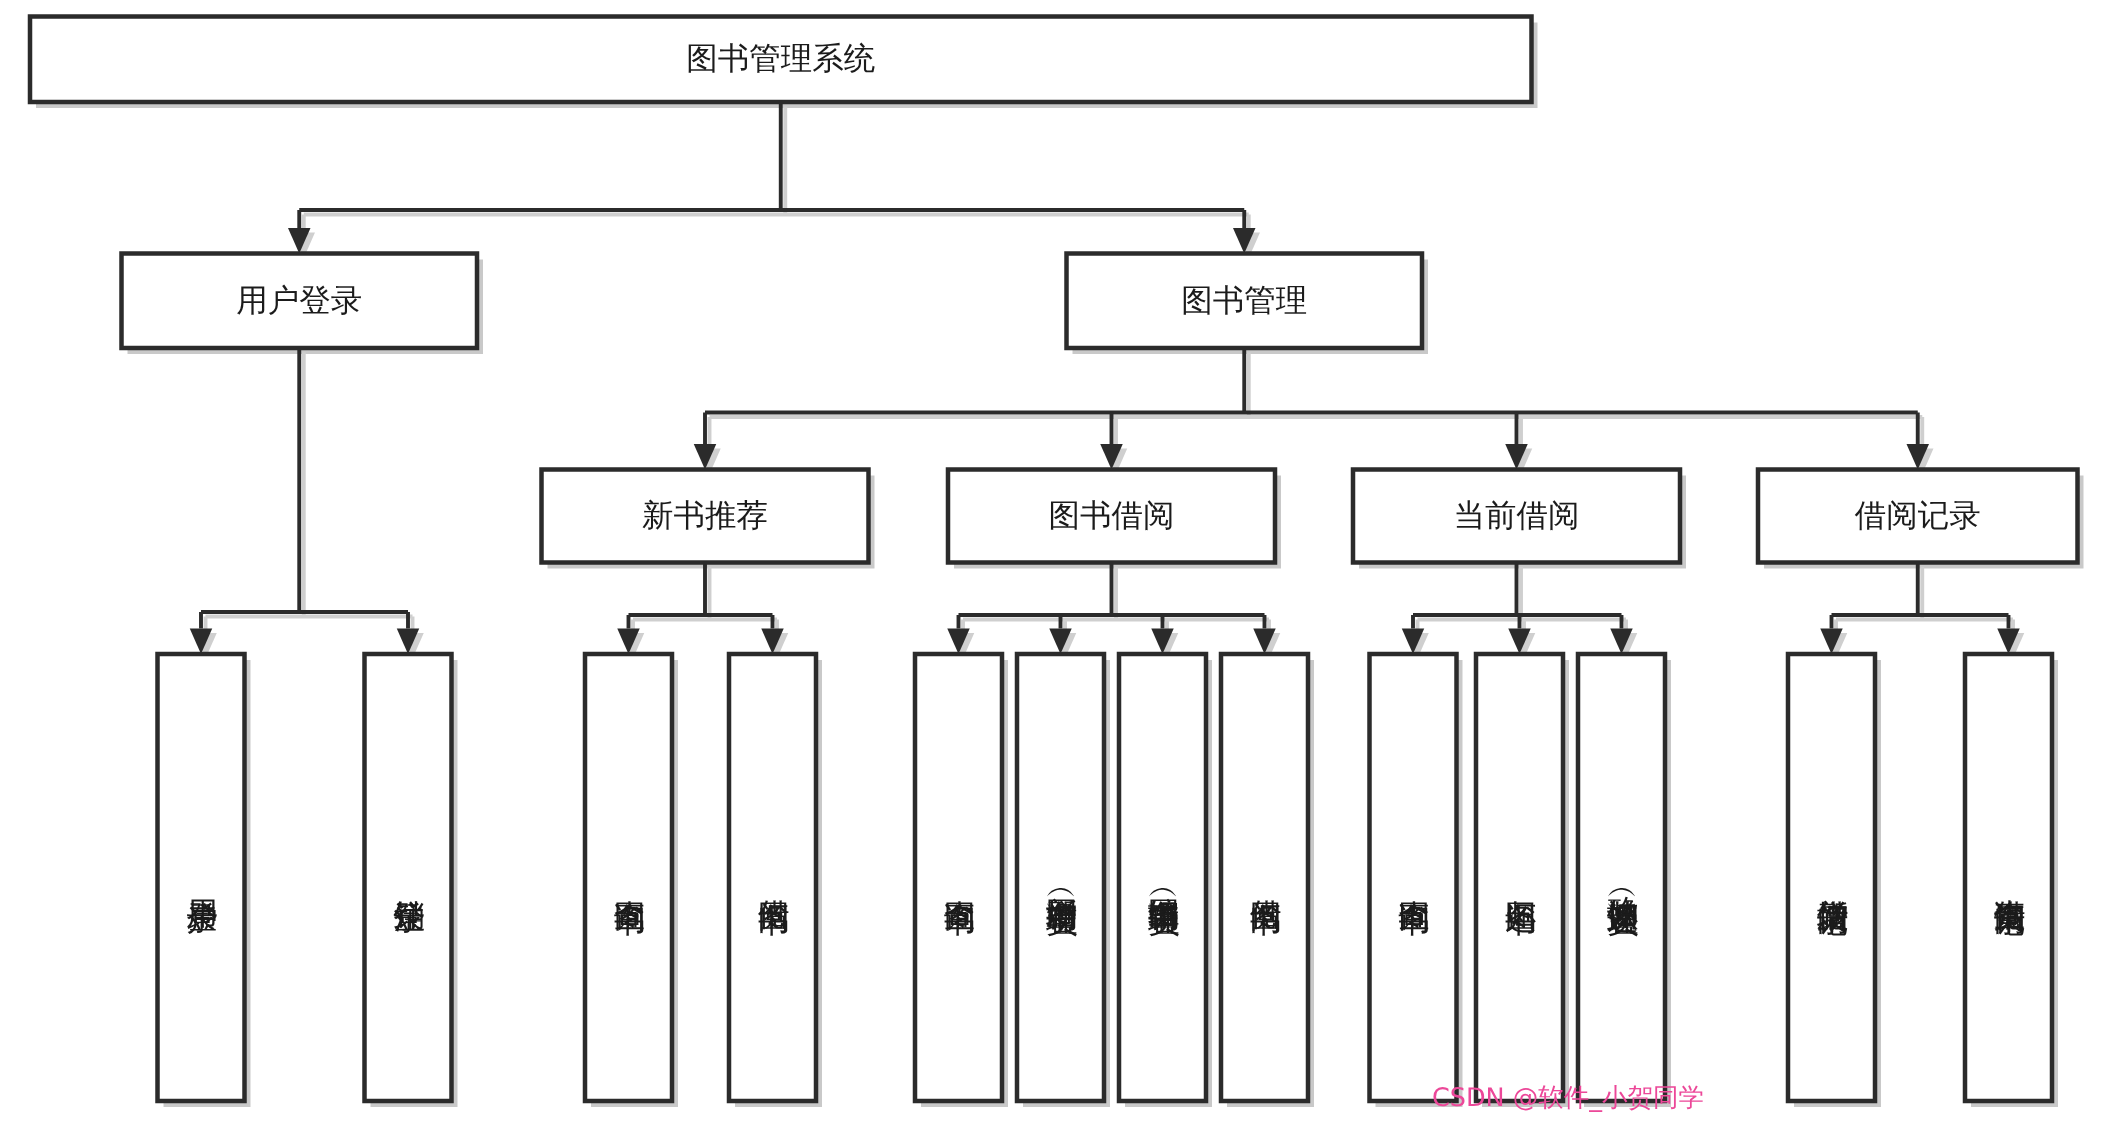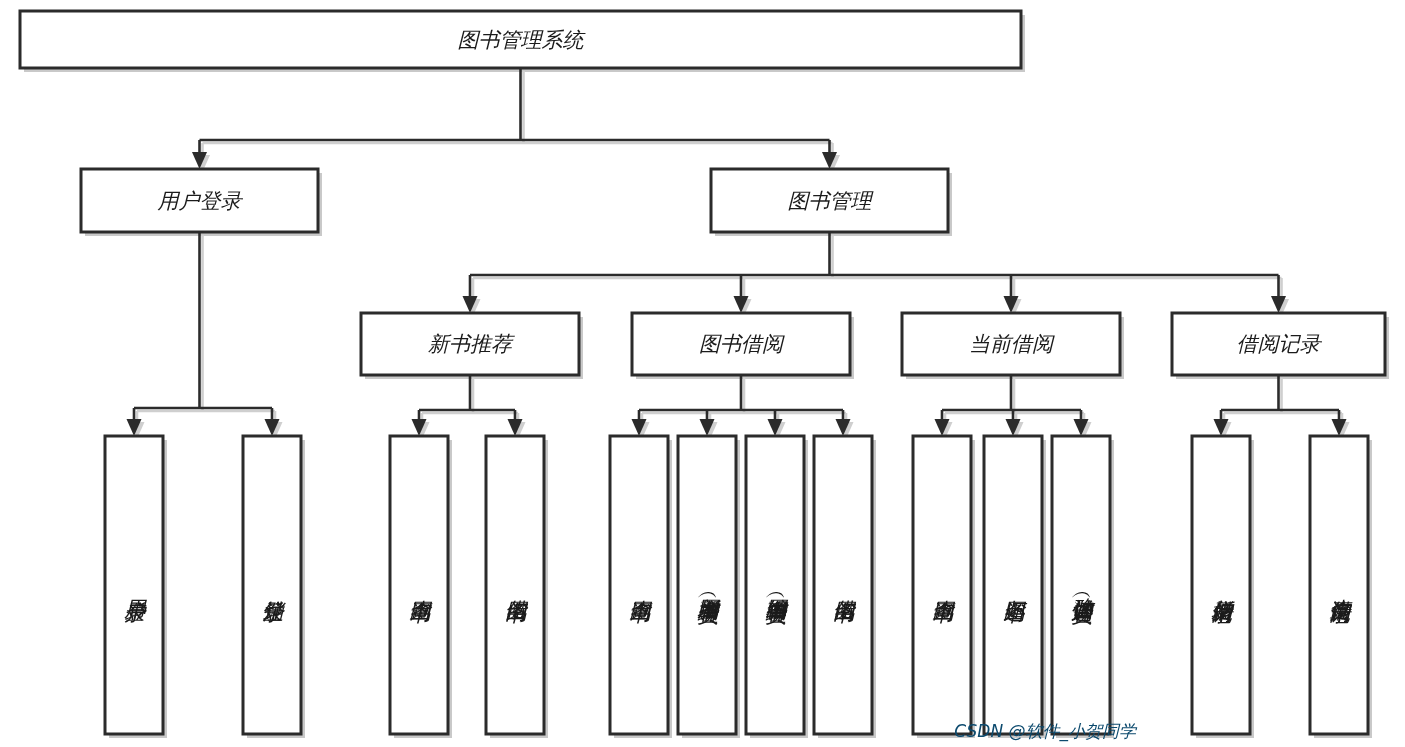--- a/index.html
+++ b/index.html
@@ -1,20 +1,20 @@
 <!DOCTYPE html>
 <html><head>
 <meta charset="utf-8">
 <style>
   html,body{margin:0;padding:0;background:#ffffff;}
   body{
     width:1405px;height:747px;overflow:hidden;
     font-family:"DejaVu Sans","Liberation Sans",sans-serif;
   }
-  #stage{position:relative;width:1142px;height:747px;background:#fff;font-style:italic;}
+  #stage{position:relative;width:1142px;height:747px;background:#fff;}
   svg#diagram{position:absolute;left:0;top:0;width:1405px;height:747px;display:block;}
   .box-rect{fill:#ffffff;stroke:#2b2b2b;stroke-width:3;}
   .box-shadow{fill:#c9c9c9;stroke:none;}
   .conn{stroke:#2b2b2b;stroke-width:2.6;fill:none;stroke-linecap:butt;}
   .conn-shadow{stroke:#cfcfcf;stroke-width:2.6;fill:none;}
   .arrow{fill:#2b2b2b;stroke:none;}
   .arrow-shadow{fill:#cfcfcf;stroke:none;}
   .hlabel{
     font-family:"DejaVu Sans","Liberation Sans",sans-serif;
     font-size:21px;fill:#1b1b1b;text-anchor:middle;dominant-baseline:middle;
@@ -25,21 +25,21 @@
     writing-mode:vertical-rl;text-orientation:upright;
     font-family:"DejaVu Sans","Liberation Sans",sans-serif;
     font-size:21px;line-height:1.12;color:#1b1b1b;
     letter-spacing:1px;
     white-space:nowrap;
     pointer-events:none;
   }
   .watermark{
     position:absolute;right:6px;bottom:4px;
     font-family:"DejaVu Sans","Liberation Sans",sans-serif;
-    font-size:17px;color:#0c4a6e;white-space:nowrap;
+    font-size:17px;color:#ec4899;white-space:nowrap;
   }
 </style>
 </head>
 <body>
 
 <div id="stage">
 
   <svg id="diagram" viewBox="0 0 1405 747">
     <g id="shadow-layer">
         <rect x="24" y="15" width="1001" height="57" class="box-shadow"></rect>

